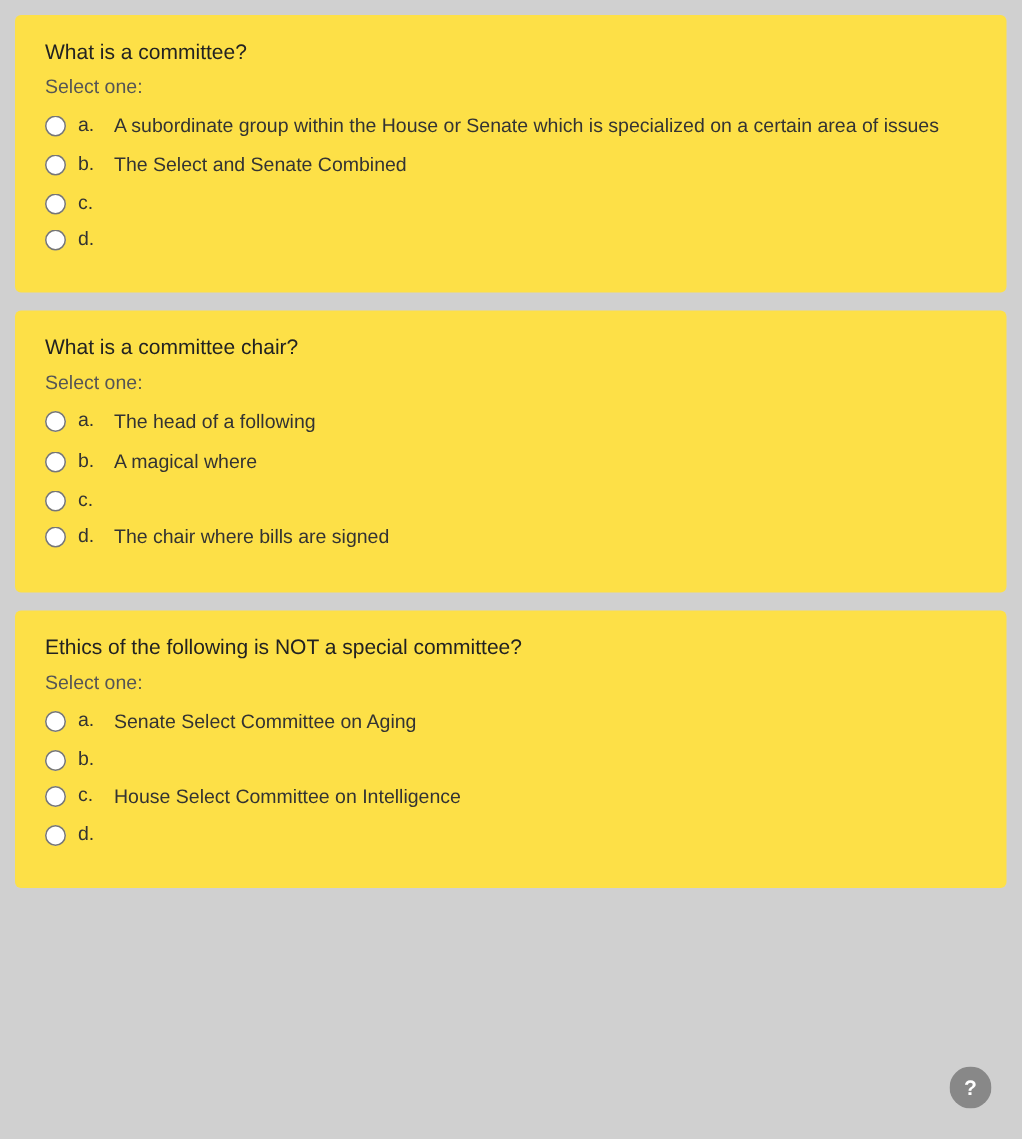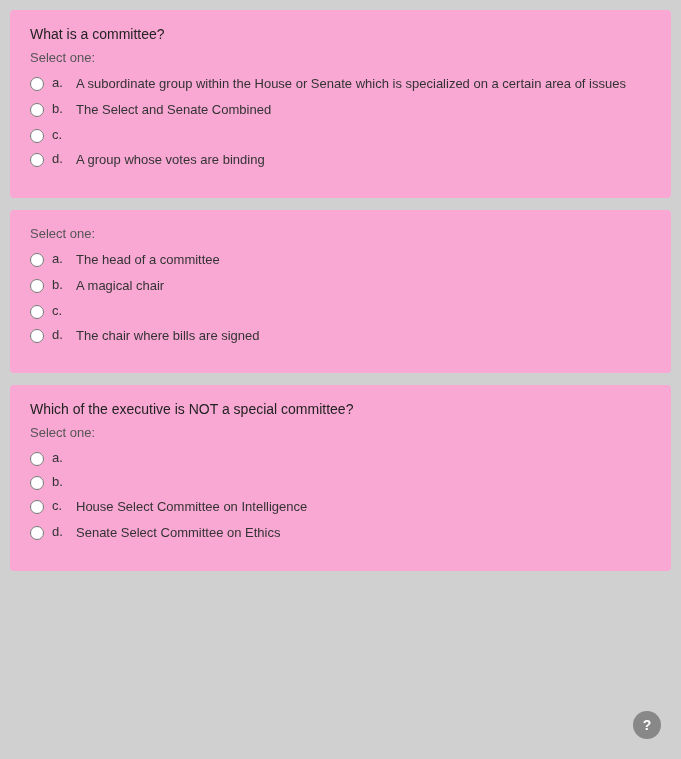--- a/index.html
+++ b/index.html
@@ -12,21 +12,21 @@
       background-color: #d0d0d0;
       font-family: Arial, sans-serif;
       font-size: 14px;
       color: #333;
       width: 681px;
       min-height: 759px;
       padding: 10px 0;
     }
 
     .question-card {
-      background-color: #f9a8d4;
+      background-color: #fde047;
       border-radius: 4px;
       margin: 0 10px 12px 10px;
       padding: 16px 20px 20px 20px;
     }
 
     .question-title {
       font-size: 14px;
       font-weight: normal;
       color: #222;
       margin-bottom: 8px;
@@ -110,67 +110,67 @@
           <span class="option-letter">b.</span>
           <span class="option-label">The Select and Senate Combined</span>
         </li>
         <li class="option-item">
           <input type="radio" name="question_0" style="">
           <span class="option-letter">c.</span>
         </li>
         <li class="option-item">
           <input type="radio" name="question_0" style="">
           <span class="option-letter">d.</span>
-          <span class="option-label">A group whose votes are binding</span>
         </li>
       </ul>
     </div>
     <div class="question-card">
+      <div class="question-title">What is a committee chair?</div>
       <div class="select-one-label">Select one:</div>
       <ul class="options-list">
         <li class="option-item">
           <input type="radio" name="question_1" style="">
           <span class="option-letter">a.</span>
-          <span class="option-label">The head of a committee</span>
+          <span class="option-label">The head of a following</span>
         </li>
         <li class="option-item">
           <input type="radio" name="question_1" style="">
           <span class="option-letter">b.</span>
-          <span class="option-label">A magical chair</span>
+          <span class="option-label">A magical where</span>
         </li>
         <li class="option-item">
           <input type="radio" name="question_1" style="">
           <span class="option-letter">c.</span>
         </li>
         <li class="option-item">
           <input type="radio" name="question_1" style="">
           <span class="option-letter">d.</span>
           <span class="option-label">The chair where bills are signed</span>
         </li>
       </ul>
     </div>
     <div class="question-card">
-      <div class="question-title">Which of the executive is NOT a special committee?</div>
+      <div class="question-title">Ethics of the following is NOT a special committee?</div>
       <div class="select-one-label">Select one:</div>
       <ul class="options-list">
         <li class="option-item">
           <input type="radio" name="question_2" style="">
           <span class="option-letter">a.</span>
+          <span class="option-label">Senate Select Committee on Aging</span>
         </li>
         <li class="option-item">
           <input type="radio" name="question_2" style="">
           <span class="option-letter">b.</span>
         </li>
         <li class="option-item">
           <input type="radio" name="question_2" style="">
           <span class="option-letter">c.</span>
           <span class="option-label">House Select Committee on Intelligence</span>
         </li>
         <li class="option-item">
           <input type="radio" name="question_2" style="">
           <span class="option-letter">d.</span>
-          <span class="option-label">Senate Select Committee on Ethics</span>
         </li>
       </ul>
     </div>
   </div>
 
 <button class="help-button">?</button>
 
 </body></html>

